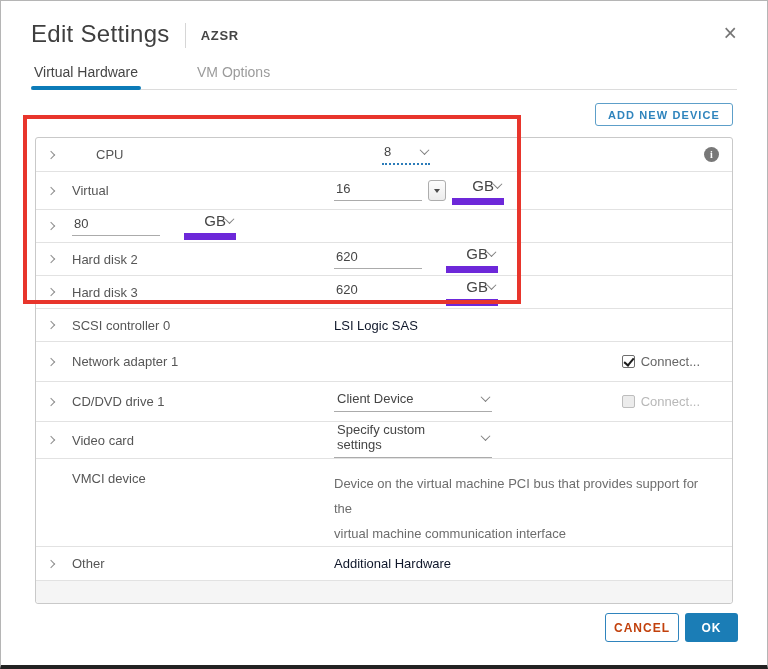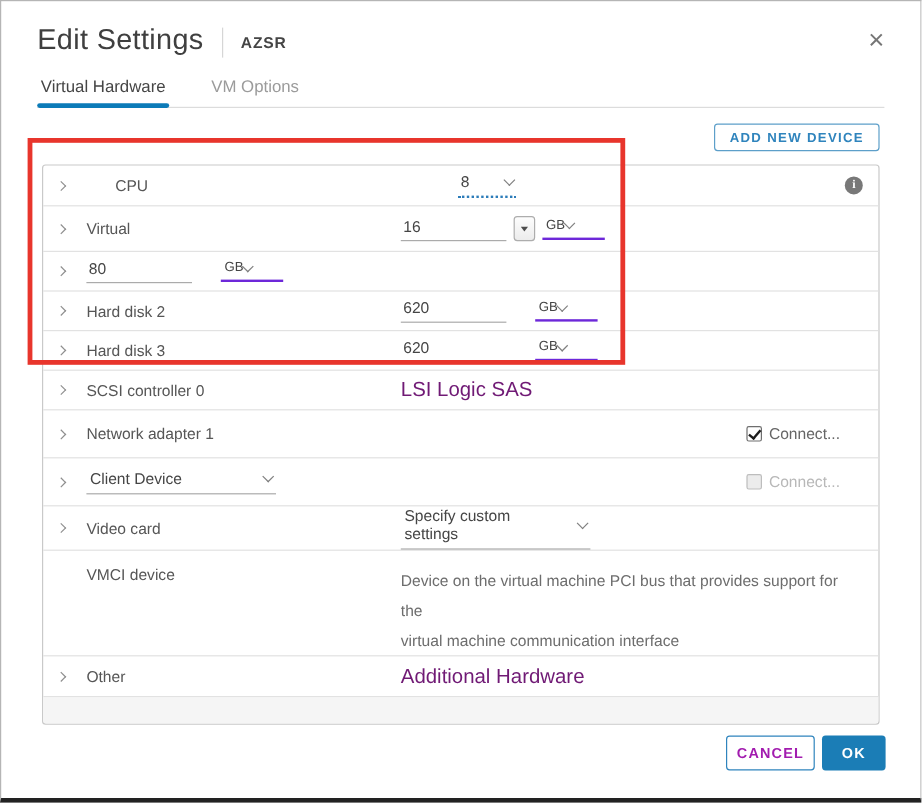--- a/index.html
+++ b/index.html
@@ -17,21 +17,21 @@
   }
 
   
   .header { display: flex; align-items: center; padding: 19px 30px 0 30px; }
   .title { font-size: 24px; font-weight: 400; color: #3f3f3f; letter-spacing: .3px; }
   .title-sep { width: 1px; height: 25px; background: #d6d6d6; margin: 2px 15px 0 15px; }
   .vm-name { font-size: 13px; font-weight: 700; color: #454545; letter-spacing: .7px; margin-top: 3px; }
   .close-btn { margin-left: auto; font-size: 23px; line-height: 1; color: #767676; cursor: pointer; margin-top: -2px; }
 
   
-  .tabs { display: flex; gap: 32px; margin: 13px 30px 0 30px; border-bottom: 1px solid #dcdcdc; }
+  .tabs { display: flex; gap: 53px; margin: 13px 30px 0 30px; border-bottom: 1px solid #dcdcdc; }
   .tab { position: relative; font-size: 14px; color: #9b9b9b; padding: 3px 3px 9px 3px; cursor: pointer; }
   .tab.active { color: #454545; }
   .tab.active::after {
     content: ""; position: absolute; left: 0; right: 0; bottom: -1px;
     height: 4px; background: #0c7bb8; border-radius: 2px;
   }
 
   
   .toolbar { display: flex; justify-content: flex-end; margin: 13px 34px 11px 34px; }
   .btn-add {
@@ -65,33 +65,33 @@
     padding: 0 2px 4px 2px; outline: none;
   }
   .stepper {
     width: 18px; height: 21px; margin-left: 6px; flex: none;
     border: 1px solid #adadad; border-radius: 3px;
     background: linear-gradient(#fdfdfd, #ececec);
     display: flex; align-items: center; justify-content: center; cursor: pointer;
   }
   .stepper .tri { width: 0; height: 0; border-left: 3.5px solid transparent; border-right: 3.5px solid transparent; border-top: 4.5px solid #4d4d4d; }
   .unit-select {
-    display: flex; align-items: center; justify-content: flex-start;
+    display: flex; align-items: center; justify-content: flex-end;
     width: 52px; margin-left: 6px; padding: 0 3px 4px 3px;
-    font-size: 11px; color: #454545; border-bottom: 2px solid #6d28d9; cursor: pointer;
+    font-size: 15px; color: #454545; border-bottom: 7px solid #6d28d9; cursor: pointer;
   }
   .unit-select.offset { margin-left: 24px; }
   .text-select {
     display: flex; align-items: center; font-size: 13px; color: #454545;
     border-bottom: 1px solid #ababab; padding: 0 3px 5px 3px; cursor: pointer;
   }
   .sel-between { justify-content: space-between; }
   .w102 { width: 102px; } .w158 { width: 158px; }
   .gap8 .caret-down { margin-left: 10px; }
-  .static-val { font-size: 17px; color: #701a75; }
+  .static-val { font-size: 13px; color: #0f172a; }
   .desc { font-size: 13px; color: #6d6d6d; line-height: 25px; max-width: 380px; }
   .desc span { display: block; }
 
   .right-info { margin-left: auto; margin-right: 13px; }
   .info-icon {
     display: flex; align-items: center; justify-content: center;
     width: 15px; height: 15px; border-radius: 50%;
     background: #787878; color: #fff; font-size: 10px; font-weight: 700;
     font-family: "Liberation Serif", serif; cursor: pointer;
   }
@@ -103,21 +103,21 @@
     border-right: 2px solid #1d1d1d; border-bottom: 2px solid #1d1d1d; transform: rotate(40deg);
   }
   .cbx.disabled { background: #ececec; border-color: #bdbdbd; cursor: default; }
 
   .tbl-footer { height: 23px; background: #f5f5f5; border-top: 1px solid #e2e2e2; border-radius: 0 0 3px 3px; }
 
   
   .footer { margin-top: auto; display: flex; justify-content: flex-end; gap: 6px; padding: 0 29px 23px 0; }
   .btn-cancel {
     width: 74px; height: 29px; font-family: inherit; font-size: 12px; font-weight: 700;
-    letter-spacing: 1px; color: #a21caf; background: #fff; border: 1px solid #2f84bd;
+    letter-spacing: 1px; color: #c2410c; background: #fff; border: 1px solid #2f84bd;
     border-radius: 3px; cursor: pointer;
   }
   .btn-ok {
     width: 53px; height: 29px; font-family: inherit; font-size: 12px; font-weight: 700;
     letter-spacing: 1px; color: #fff; background: #1b7db6; border: none;
     border-radius: 3px; cursor: pointer;
   }
 
   
   .annotation {
@@ -240,20 +240,21 @@
       <span class="right-connect">
         <span class="cbx checked"></span>
         <span>Connect...</span>
       </span>
     </div>
 
     <div class="hw-row h40">
       <span class="chev-cell">
           <span class="caret-right"></span>
         </span>
+      <span class="hw-label">CD/DVD drive 1</span>
       <div class="ctl">
         <div class="text-select w158 sel-between">
           <span>Client Device</span>
           <span class="caret-down"></span>
         </div>
       </div>
       <span class="right-connect disabled">
         <span class="cbx disabled"></span>
         <span>Connect...</span>
       </span>

